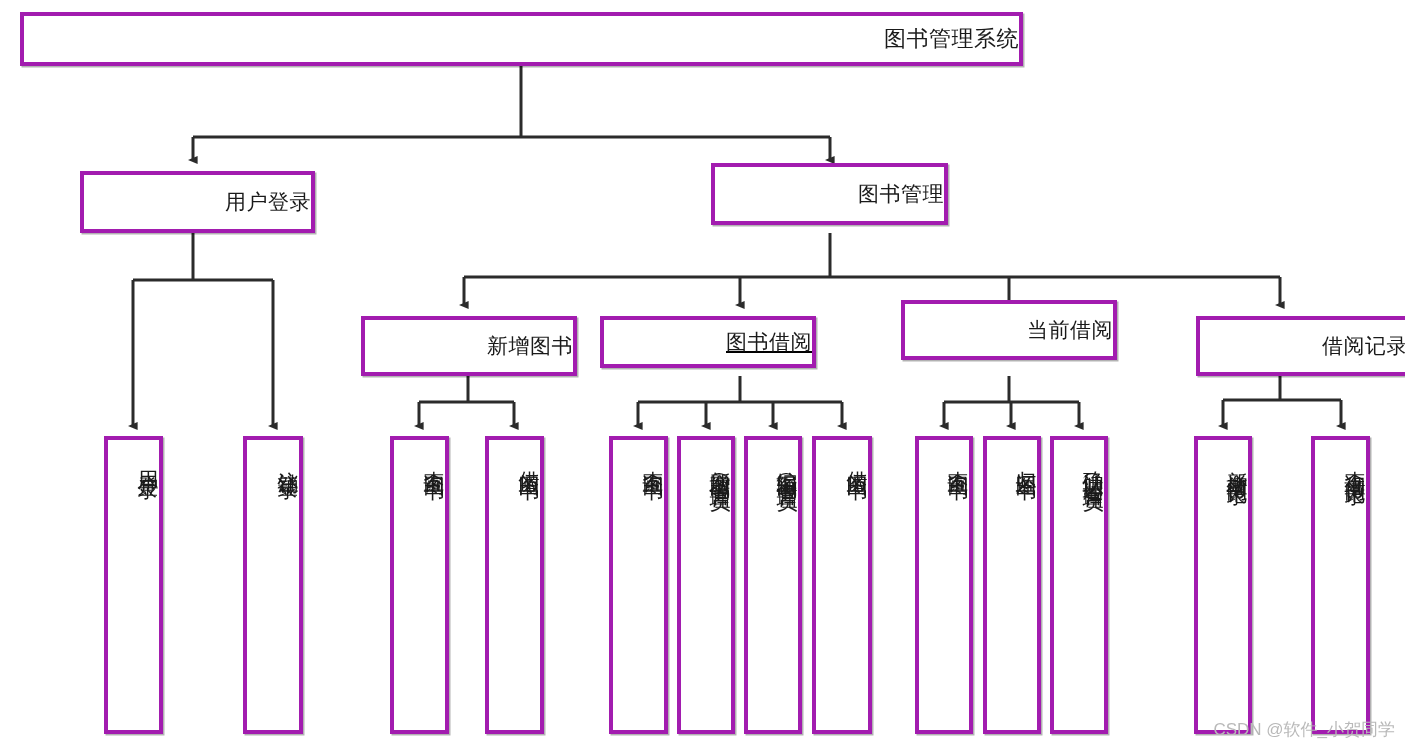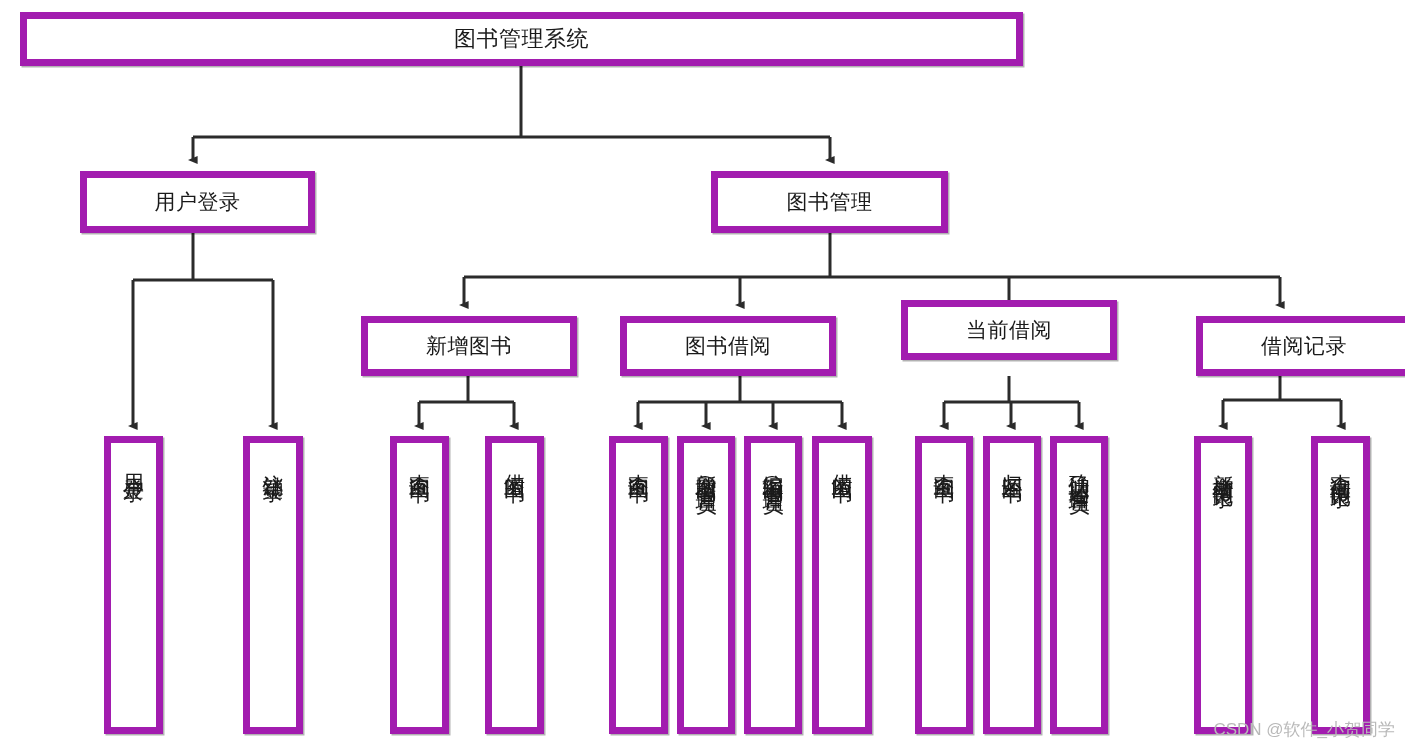--- a/index.html
+++ b/index.html
@@ -23,24 +23,24 @@
     position: absolute;
     top: 0;
     left: 0;
     width: 1405px;
     height: 747px;
   }
   .node-box {
     position: absolute;
     box-sizing: border-box;
     background: #ffffff;
-    border: 7px solid #a21caf;
+    border: 4px solid #a21caf;
     display: flex;
     align-items: center;
-    justify-content: center;
+    justify-content: flex-end;
     box-shadow: 1.5px 1.5px 0 rgba(0,0,0,0.30);
   }
   .node-label {
     color: #1a1a1a;
     font-family: "Liberation Sans", "DejaVu Sans", sans-serif;
     line-height: 1.12;
     text-align: center;
     white-space: nowrap;
     letter-spacing: 0.5px;
   }
@@ -129,28 +129,28 @@
     </g>
   </svg>
 
   <div class="node-box horizontal root" style="left:20px; top:12px; width:1003px; height:54px;">
     <span class="node-label">图书管理系统</span>
   </div>
 
   <div class="node-box horizontal" style="left:80px; top:171px; width:235px; height:62px;">
     <span class="node-label">用户登录</span>
   </div>
-  <div class="node-box horizontal" style="left:711px; top:171px; width:237px; height:62px;">
+  <div class="node-box horizontal" style="left:711px; top:163px; width:237px; height:62px;">
     <span class="node-label">图书管理</span>
   </div>
 
   <div class="node-box horizontal" style="left:361px; top:316px; width:216px; height:60px;">
     <span class="node-label">新增图书</span>
   </div>
-  <div class="node-box horizontal" style="left:620px; top:316px; width:216px; height:60px;">
+  <div class="node-box horizontal" style="left:600px; top:316px; width:216px; height:52px;text-decoration:underline;">
     <span class="node-label">图书借阅</span>
   </div>
   <div class="node-box horizontal" style="left:901px; top:300px; width:216px; height:60px;">
     <span class="node-label">当前借阅</span>
   </div>
   <div class="node-box horizontal" style="left:1172px; top:316px; width:216px; height:60px;margin-left:24px;">
     <span class="node-label">借阅记录</span>
   </div>
 
   <div class="node-box vertical" style="left:104px; top:436px; width:59px; height:298px;">

